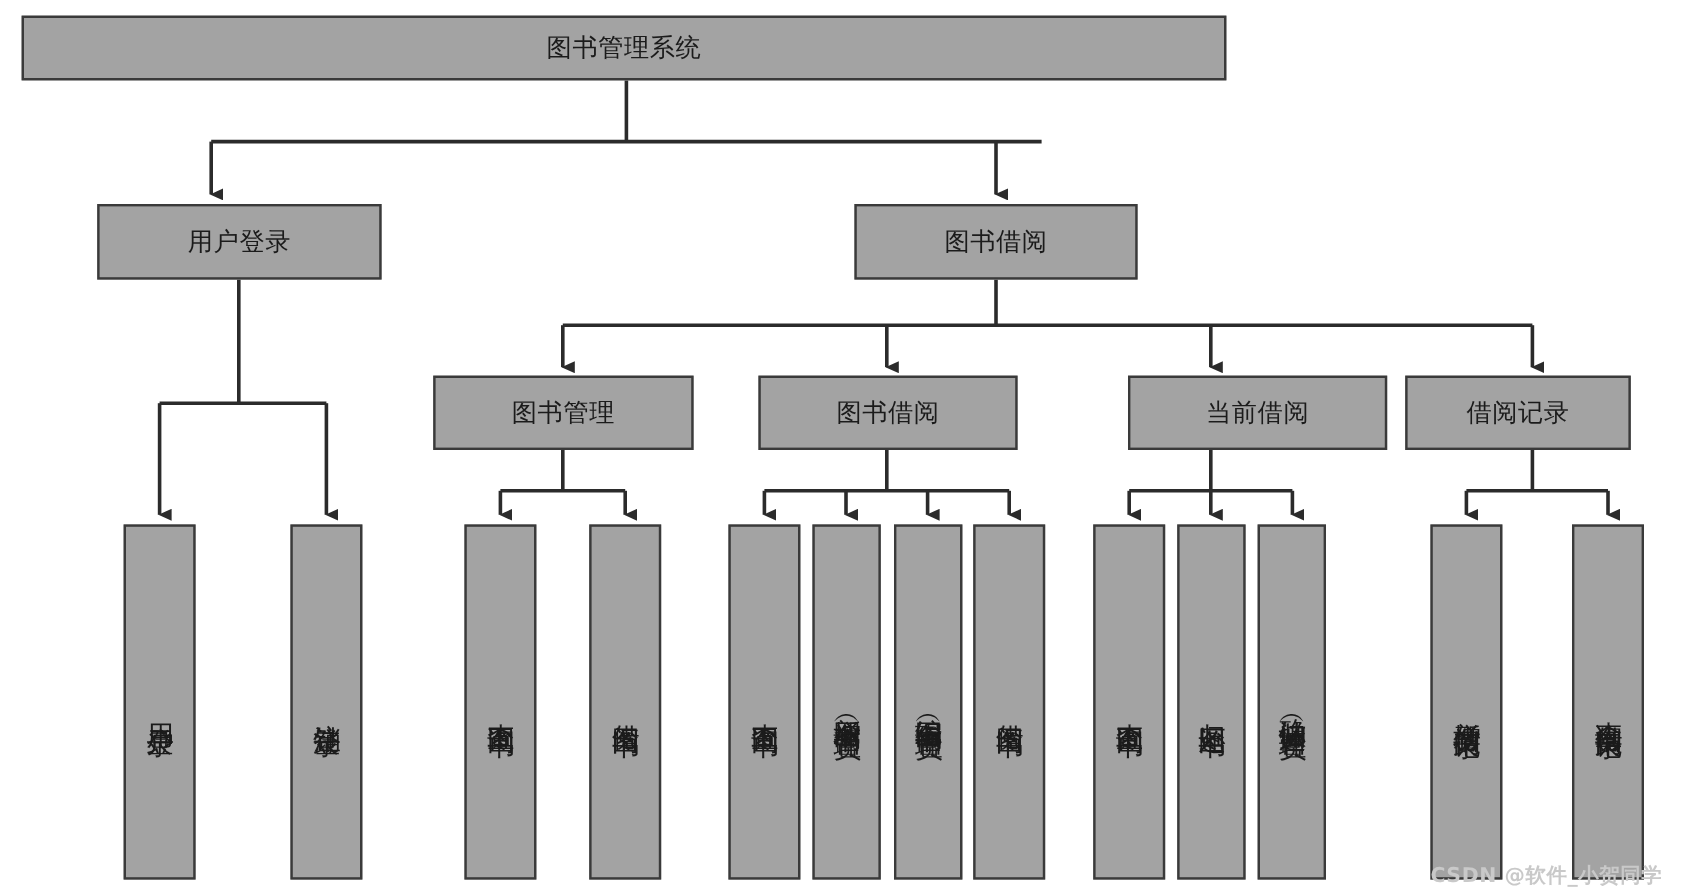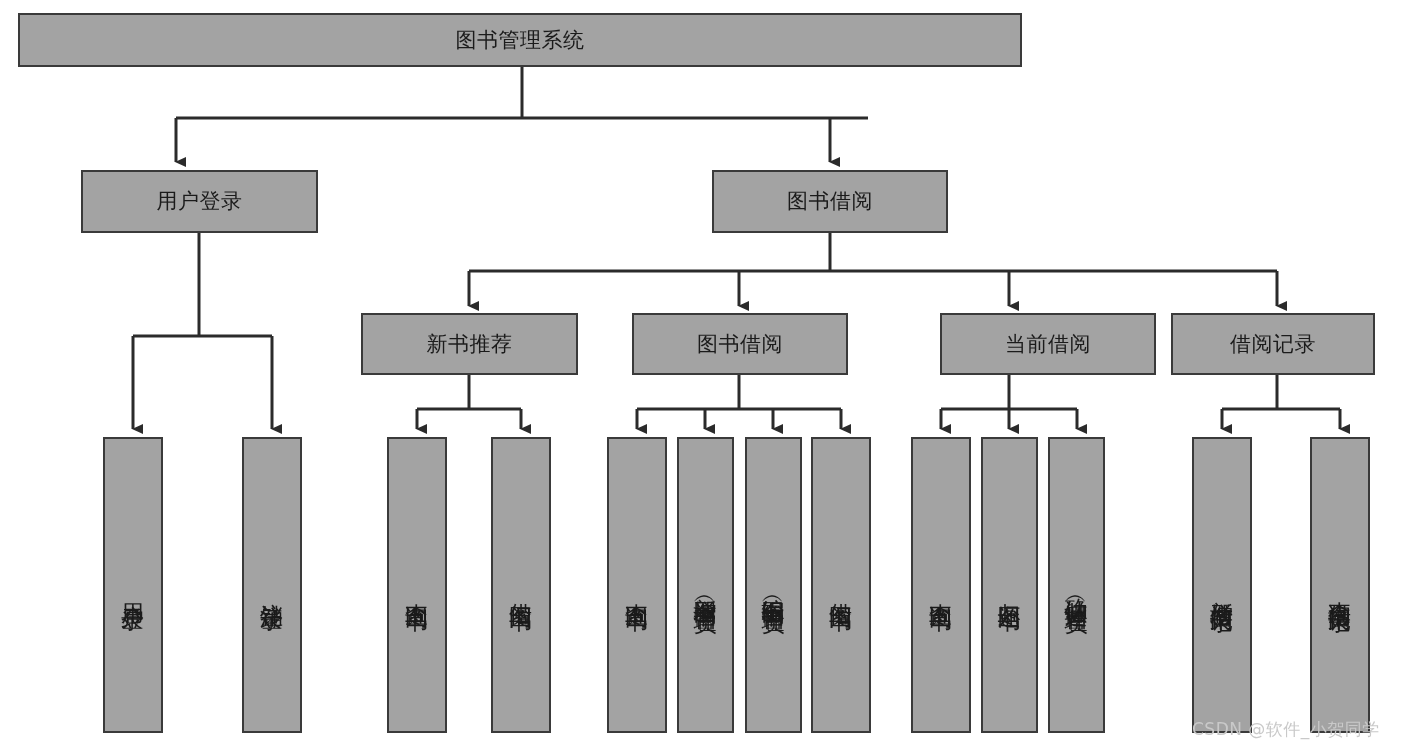--- a/index.html
+++ b/index.html
@@ -124,29 +124,29 @@
   </div>
 
   <div class="node horizontal" style="left:81px; top:170px; width:237px; height:63px;">
     <span class="label">用户登录</span>
   </div>
   <div class="node horizontal" style="left:712px; top:170px; width:236px; height:63px;">
     <span class="label">图书借阅</span>
   </div>
 
   <div class="node horizontal" style="left:361px; top:313px; width:217px; height:62px;">
-    <span class="label">新书推荐</span>
+    <span class="label">图书管理</span>
   </div>
   <div class="node horizontal" style="left:632px; top:313px; width:216px; height:62px;justify-content:center;">
     <span class="label">图书借阅</span>
   </div>
   <div class="node horizontal" style="left:940px; top:313px; width:216px; height:62px;">
     <span class="label">当前借阅</span>
   </div>
-  <div class="node horizontal" style="left:1171px; top:313px; width:204px; height:62px;">
+  <div class="node horizontal" style="left:1171px; top:313px; width:188px; height:62px;">
     <span class="label">借阅记录</span>
   </div>
 
   <div class="node vertical" style="left:103px; top:437px; width:60px; height:296px;">
     <span class="label">用户登录</span>
   </div>
   <div class="node vertical" style="left:242px; top:437px; width:60px; height:296px;">
     <span class="label">注销登录</span>
   </div>
 
@@ -180,15 +180,15 @@
     <span class="label">确认归还（管理员）</span>
   </div>
 
   <div class="node vertical" style="left:1192px; top:437px; width:60px; height:296px;">
     <span class="label">新增借阅记录</span>
   </div>
   <div class="node vertical" style="left:1310px; top:437px; width:60px; height:296px;">
     <span class="label">查询借阅记录</span>
   </div>
 
-  <div class="watermark" style="left:1192px; top:718px;">CSDN @软件_小贺同学</div>
+  <div class="watermark" style="left:1192px; top:718px;font-weight:bold;">CSDN @软件_小贺同学</div>
 
 </div>
 
 </body></html>

